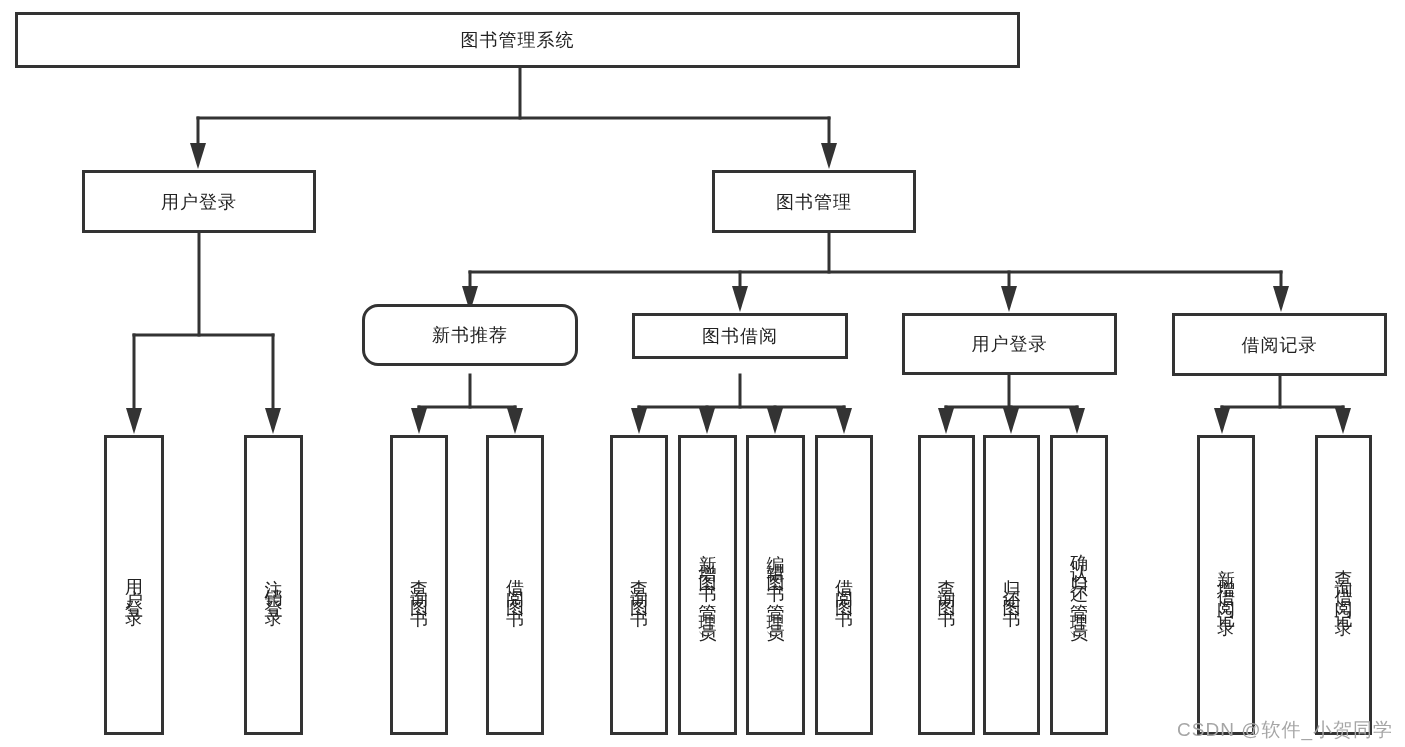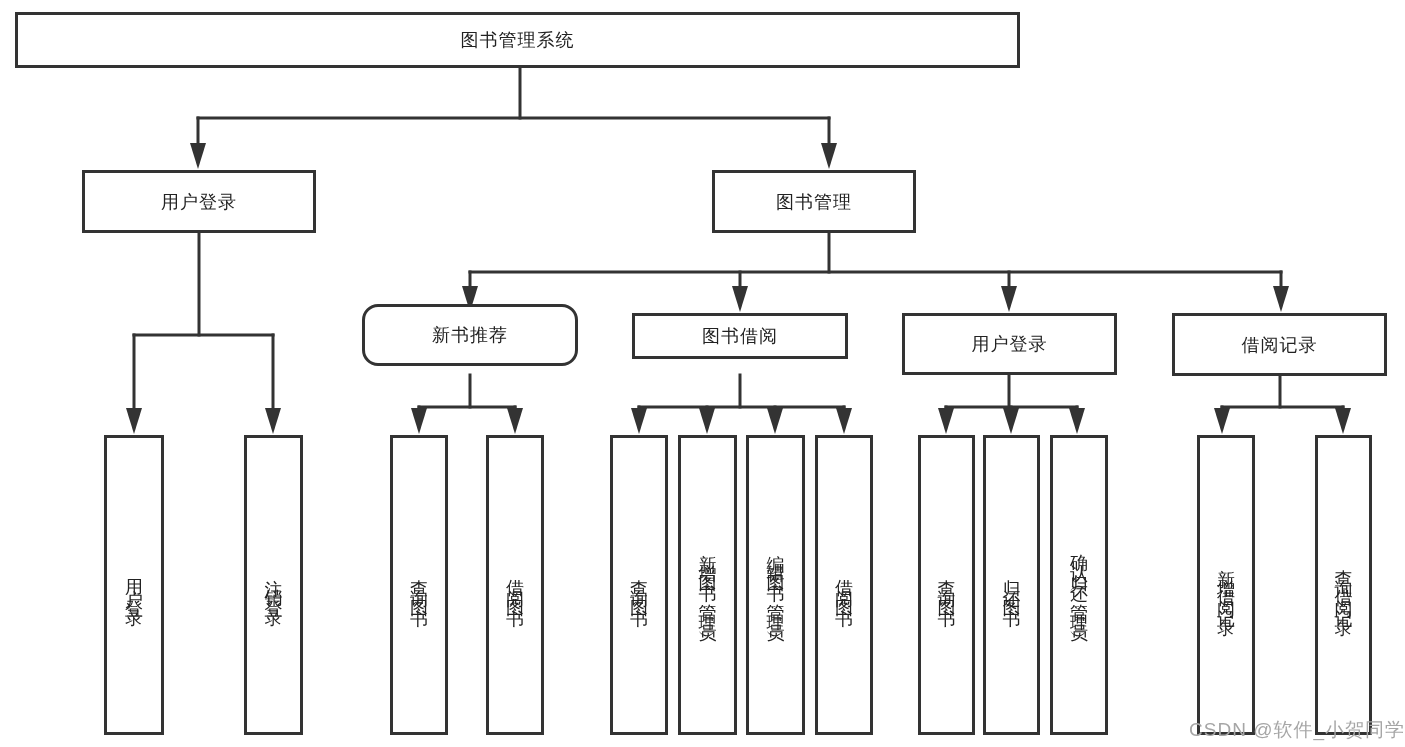--- a/index.html
+++ b/index.html
@@ -34,21 +34,21 @@
   }
   .node.v .label {
     writing-mode: vertical-rl;
     text-orientation: mixed;
     letter-spacing: 10px;
     line-height: 1;
     white-space: nowrap;
   }
   #watermark {
     position: absolute;
-    right: 0;
+    right: 12px;
     top: 717px;
     font-size: 19px;
     color: #a6a6a6;
     letter-spacing: 1px;
     white-space: nowrap;
   }
 </style>
 </head>
 <body>
 

